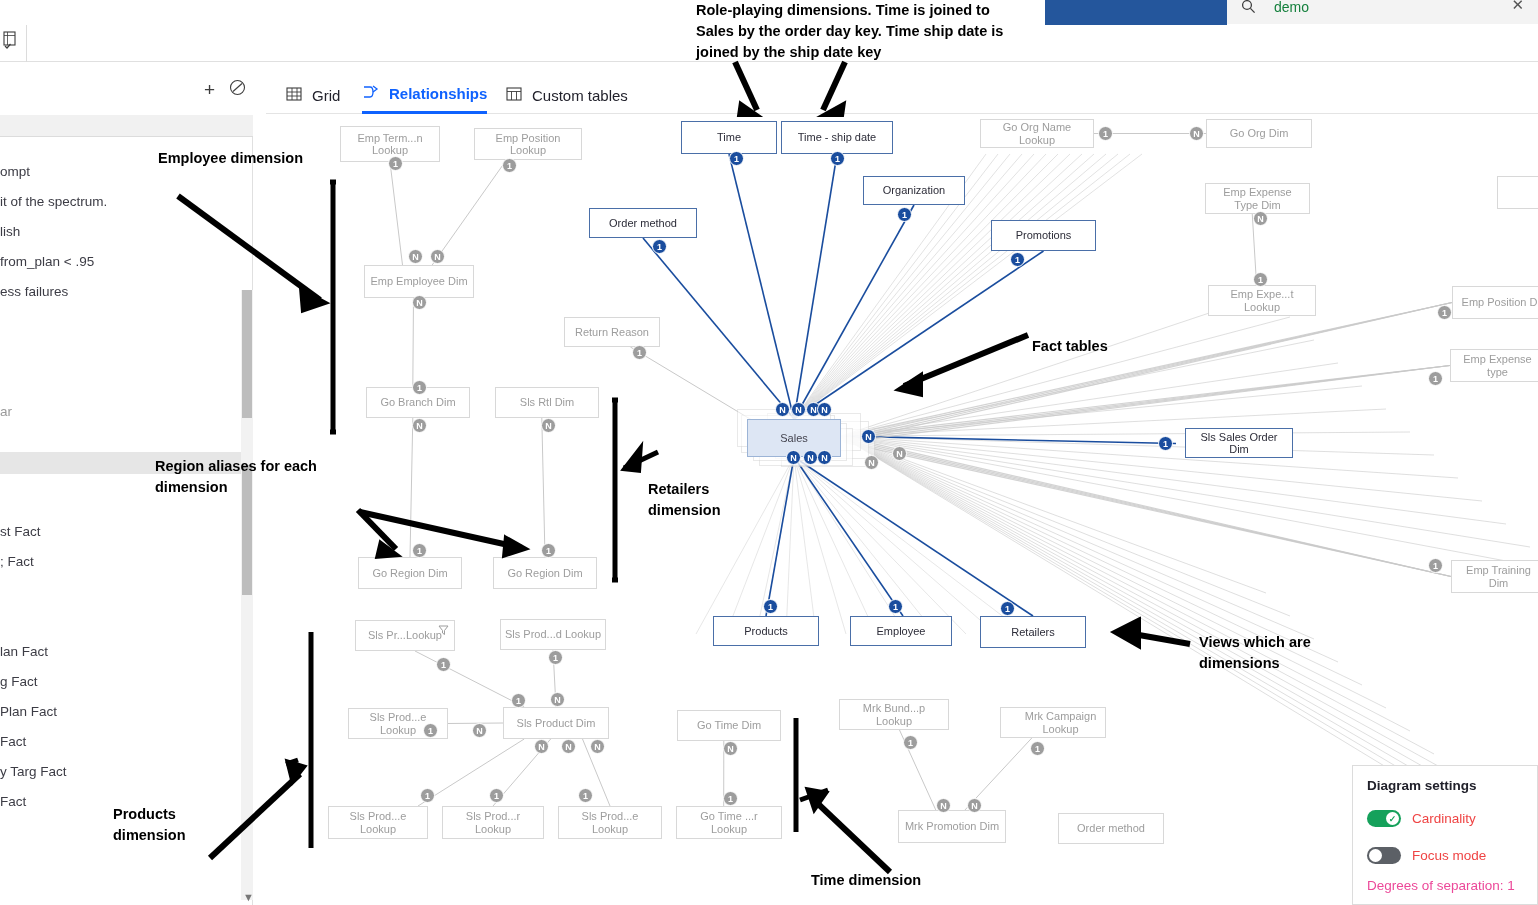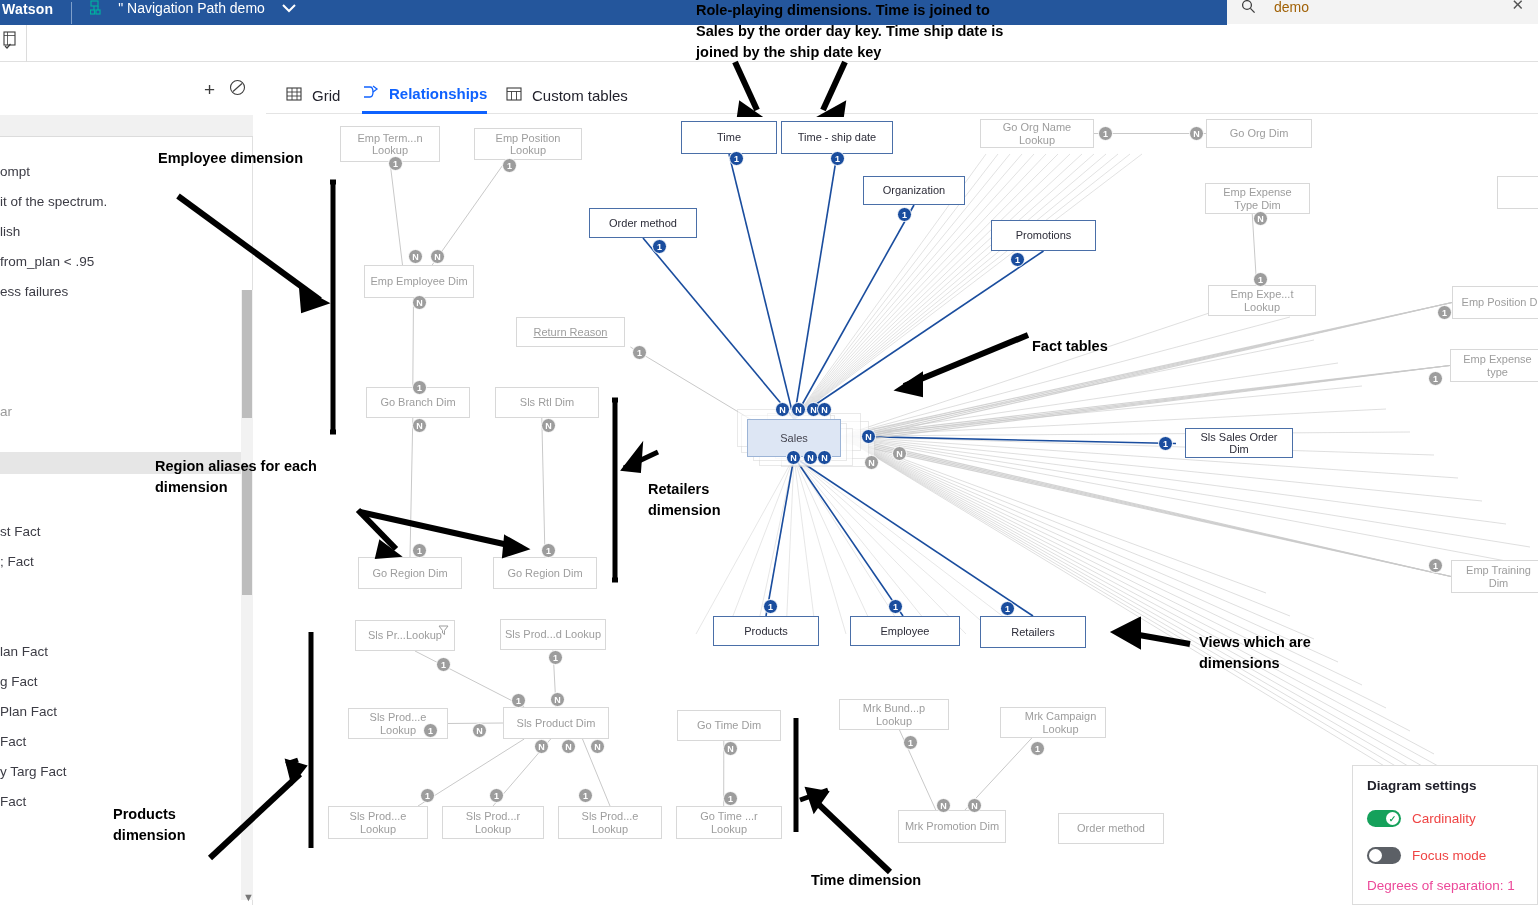--- a/index.html
+++ b/index.html
@@ -37,21 +37,21 @@
     background: #24569c;
   }
 
   
   .searchbar {
     position: absolute; left: 1227px; top: 0; width: 311px; height: 24px;
     background: #f3f3f3; display: flex; align-items: center;
   }
   .search-ico { margin-left: 14px; position: relative; top: -4px; }
   .search-val {
-    margin-left: 18px; font-size: 14px; color: #a16207;
+    margin-left: 18px; font-size: 14px; color: #15803d;
     position: relative; top: -5px;
   }
   .search-x {
     position: absolute; right: 14px; top: -4px; font-size: 15px; color: #555;
   }
   .searchpanel {
     position: absolute; left: 1227px; top: 24px; width: 311px; height: 38px;
     background: #fff; border-bottom: 1px solid #e0e0e0;
   }
 
@@ -185,38 +185,20 @@
   .ds-lbl { font-size: 13.5px; color: #ef4444; }
   .ds-deg {
     position: absolute; left: 14px; top: 112px; font-size: 13.5px; color: #ec4899;
   }
 </style>
 </head>
 <body>
 
 <div id="root">
 
-  <div class="topbar">
-    <span class="topbar-brand">Watson</span>
-    <span class="topbar-div"></span>
-    <span class="topbar-appicon">
-      <svg width="20" height="16" viewBox="0 0 20 16">
-        <rect x="1" y="1" width="7" height="5" fill="none" stroke="#00b0a0" stroke-width="1.2"></rect>
-        <rect x="0.5" y="10" width="4" height="4" fill="none" stroke="#00b0a0" stroke-width="1.2"></rect>
-        <rect x="6" y="10" width="4" height="4" fill="none" stroke="#00b0a0" stroke-width="1.2"></rect>
-        <path d="M4 6 L4 10 M8 6 L8 10" stroke="#00b0a0" stroke-width="1.2" fill="none"></path>
-      </svg>
-    </span>
-    <span class="topbar-title">" Navigation Path demo</span>
-    <span class="topbar-chev">
-      <svg width="16" height="10" viewBox="0 0 16 10">
-          <path d="M2 2 L8 8 L14 2" stroke="#fff" stroke-width="2" fill="none"></path>
-        </svg>
-    </span>
-  </div>
   <div class="topbar-right"></div>
 
   <div class="searchbar">
     <span class="search-ico">
       <svg width="15" height="15" viewBox="0 0 15 15">
         <circle cx="6" cy="6" r="4.4" fill="none" stroke="#3d3d3d" stroke-width="1.3"></circle>
         <path d="M9.4 9.4 L13.6 13.6" stroke="#3d3d3d" stroke-width="1.3"></path>
       </svg>
     </span>
     <span class="search-val">demo</span>
@@ -417,31 +399,31 @@
       <div class="node dim" style="left: 980px; top: 119px; width: 114px; height: 29px; z-index: 10;">Go Org Name Lookup</div>
       <div class="node dim" style="left: 1206px; top: 119px; width: 106px; height: 29px; z-index: 10;">Go Org Dim</div>
       <div class="node view" style="left: 863px; top: 176px; width: 102px; height: 29px; z-index: 10;">Organization</div>
       <div class="node dim" style="left: 1205px; top: 183px; width: 105px; height: 31px; z-index: 10;">Emp Expense Type Dim</div>
       <div class="node dim" style="left: 1497px; top: 176px; width: 95px; height: 33px; z-index: 10;">Un</div>
       <div class="node view" style="left: 589px; top: 208px; width: 108px; height: 30px; z-index: 10;">Order method</div>
       <div class="node view" style="left: 991px; top: 220px; width: 105px; height: 31px; z-index: 10;">Promotions</div>
       <div class="node dim" style="left: 364px; top: 265px; width: 110px; height: 33px; z-index: 10;">Emp Employee Dim</div>
       <div class="node dim" style="left: 1208px; top: 285px; width: 108px; height: 31px; z-index: 10;">Emp Expe...t Lookup</div>
       <div class="node dim" style="left: 1452px; top: 286px; width: 95px; height: 33px; z-index: 10;">Emp Position D</div>
-      <div class="node dim" style="left: 516px; top: 317px; width: 109px; height: 30px; z-index: 10; text-decoration: underline;">Return Reason</div>
+      <div class="node dim" style="left: 564px; top: 317px; width: 96px; height: 30px; z-index: 10;">Return Reason</div>
       <div class="node dim" style="left: 1450px; top: 349px; width: 95px; height: 33px; z-index: 10;">Emp Expense type</div>
       <div class="node dim" style="left: 366px; top: 387px; width: 104px; height: 31px; z-index: 10;">Go Branch Dim</div>
       <div class="node dim" style="left: 495px; top: 387px; width: 104px; height: 31px; z-index: 10;">Sls Rtl Dim</div>
       <div class="node fact" style="left: 747px; top: 419px; width: 94px; height: 38px; z-index: 20;">Sales</div>
       <div class="node view" style="left: 1185px; top: 428px; width: 108px; height: 30px; z-index: 10; text-align: center;">Sls Sales Order Dim</div>
       <div class="node dim" style="left: 1451px; top: 560px; width: 95px; height: 33px; z-index: 10;">Emp Training Dim</div>
       <div class="node dim" style="left: 358px; top: 557px; width: 104px; height: 32px; z-index: 10;">Go Region Dim</div>
       <div class="node dim" style="left: 493px; top: 557px; width: 104px; height: 32px; z-index: 10;">Go Region Dim</div>
       <div class="node view" style="left: 713px; top: 616px; width: 106px; height: 30px; z-index: 10;">Products</div>
-      <div class="node view" style="left: 850px; top: 616px; width: 110px; height: 30px; z-index: 10;">Employee</div>
+      <div class="node view" style="left: 850px; top: 616px; width: 102px; height: 30px; z-index: 10;">Employee</div>
       <div class="node view" style="left: 980px; top: 616px; width: 106px; height: 32px; z-index: 10;">Retailers</div>
       <div class="node dim" style="left: 355px; top: 620px; width: 100px; height: 31px; z-index: 10;">Sls Pr...Lookup<span class="filt"><svg width="11" height="11" viewBox="0 0 11 11">
             <path d="M1 1 H10 L6.5 5.5 V9.5 L4.5 8 V5.5 Z" fill="none" stroke="#9d9d9d" stroke-width="1"></path>
           </svg></span></div>
       <div class="node dim" style="left: 500px; top: 619px; width: 106px; height: 31px; z-index: 10;">Sls Prod...d Lookup</div>
       <div class="node dim" style="left: 839px; top: 699px; width: 110px; height: 31px; z-index: 10;">Mrk Bund...p Lookup</div>
       <div class="node dim" style="left: 1000px; top: 707px; width: 106px; height: 31px; z-index: 10; padding-left: 19px;">Mrk Campaign Lookup</div>
       <div class="node dim" style="left: 348px; top: 708px; width: 100px; height: 31px; z-index: 10;">Sls Prod...e Lookup</div>
       <div class="node dim" style="left: 503px; top: 707px; width: 106px; height: 32px; z-index: 10;">Sls Product Dim</div>
       <div class="node dim" style="left: 677px; top: 710px; width: 104px; height: 31px; z-index: 10;">Go Time Dim</div>

